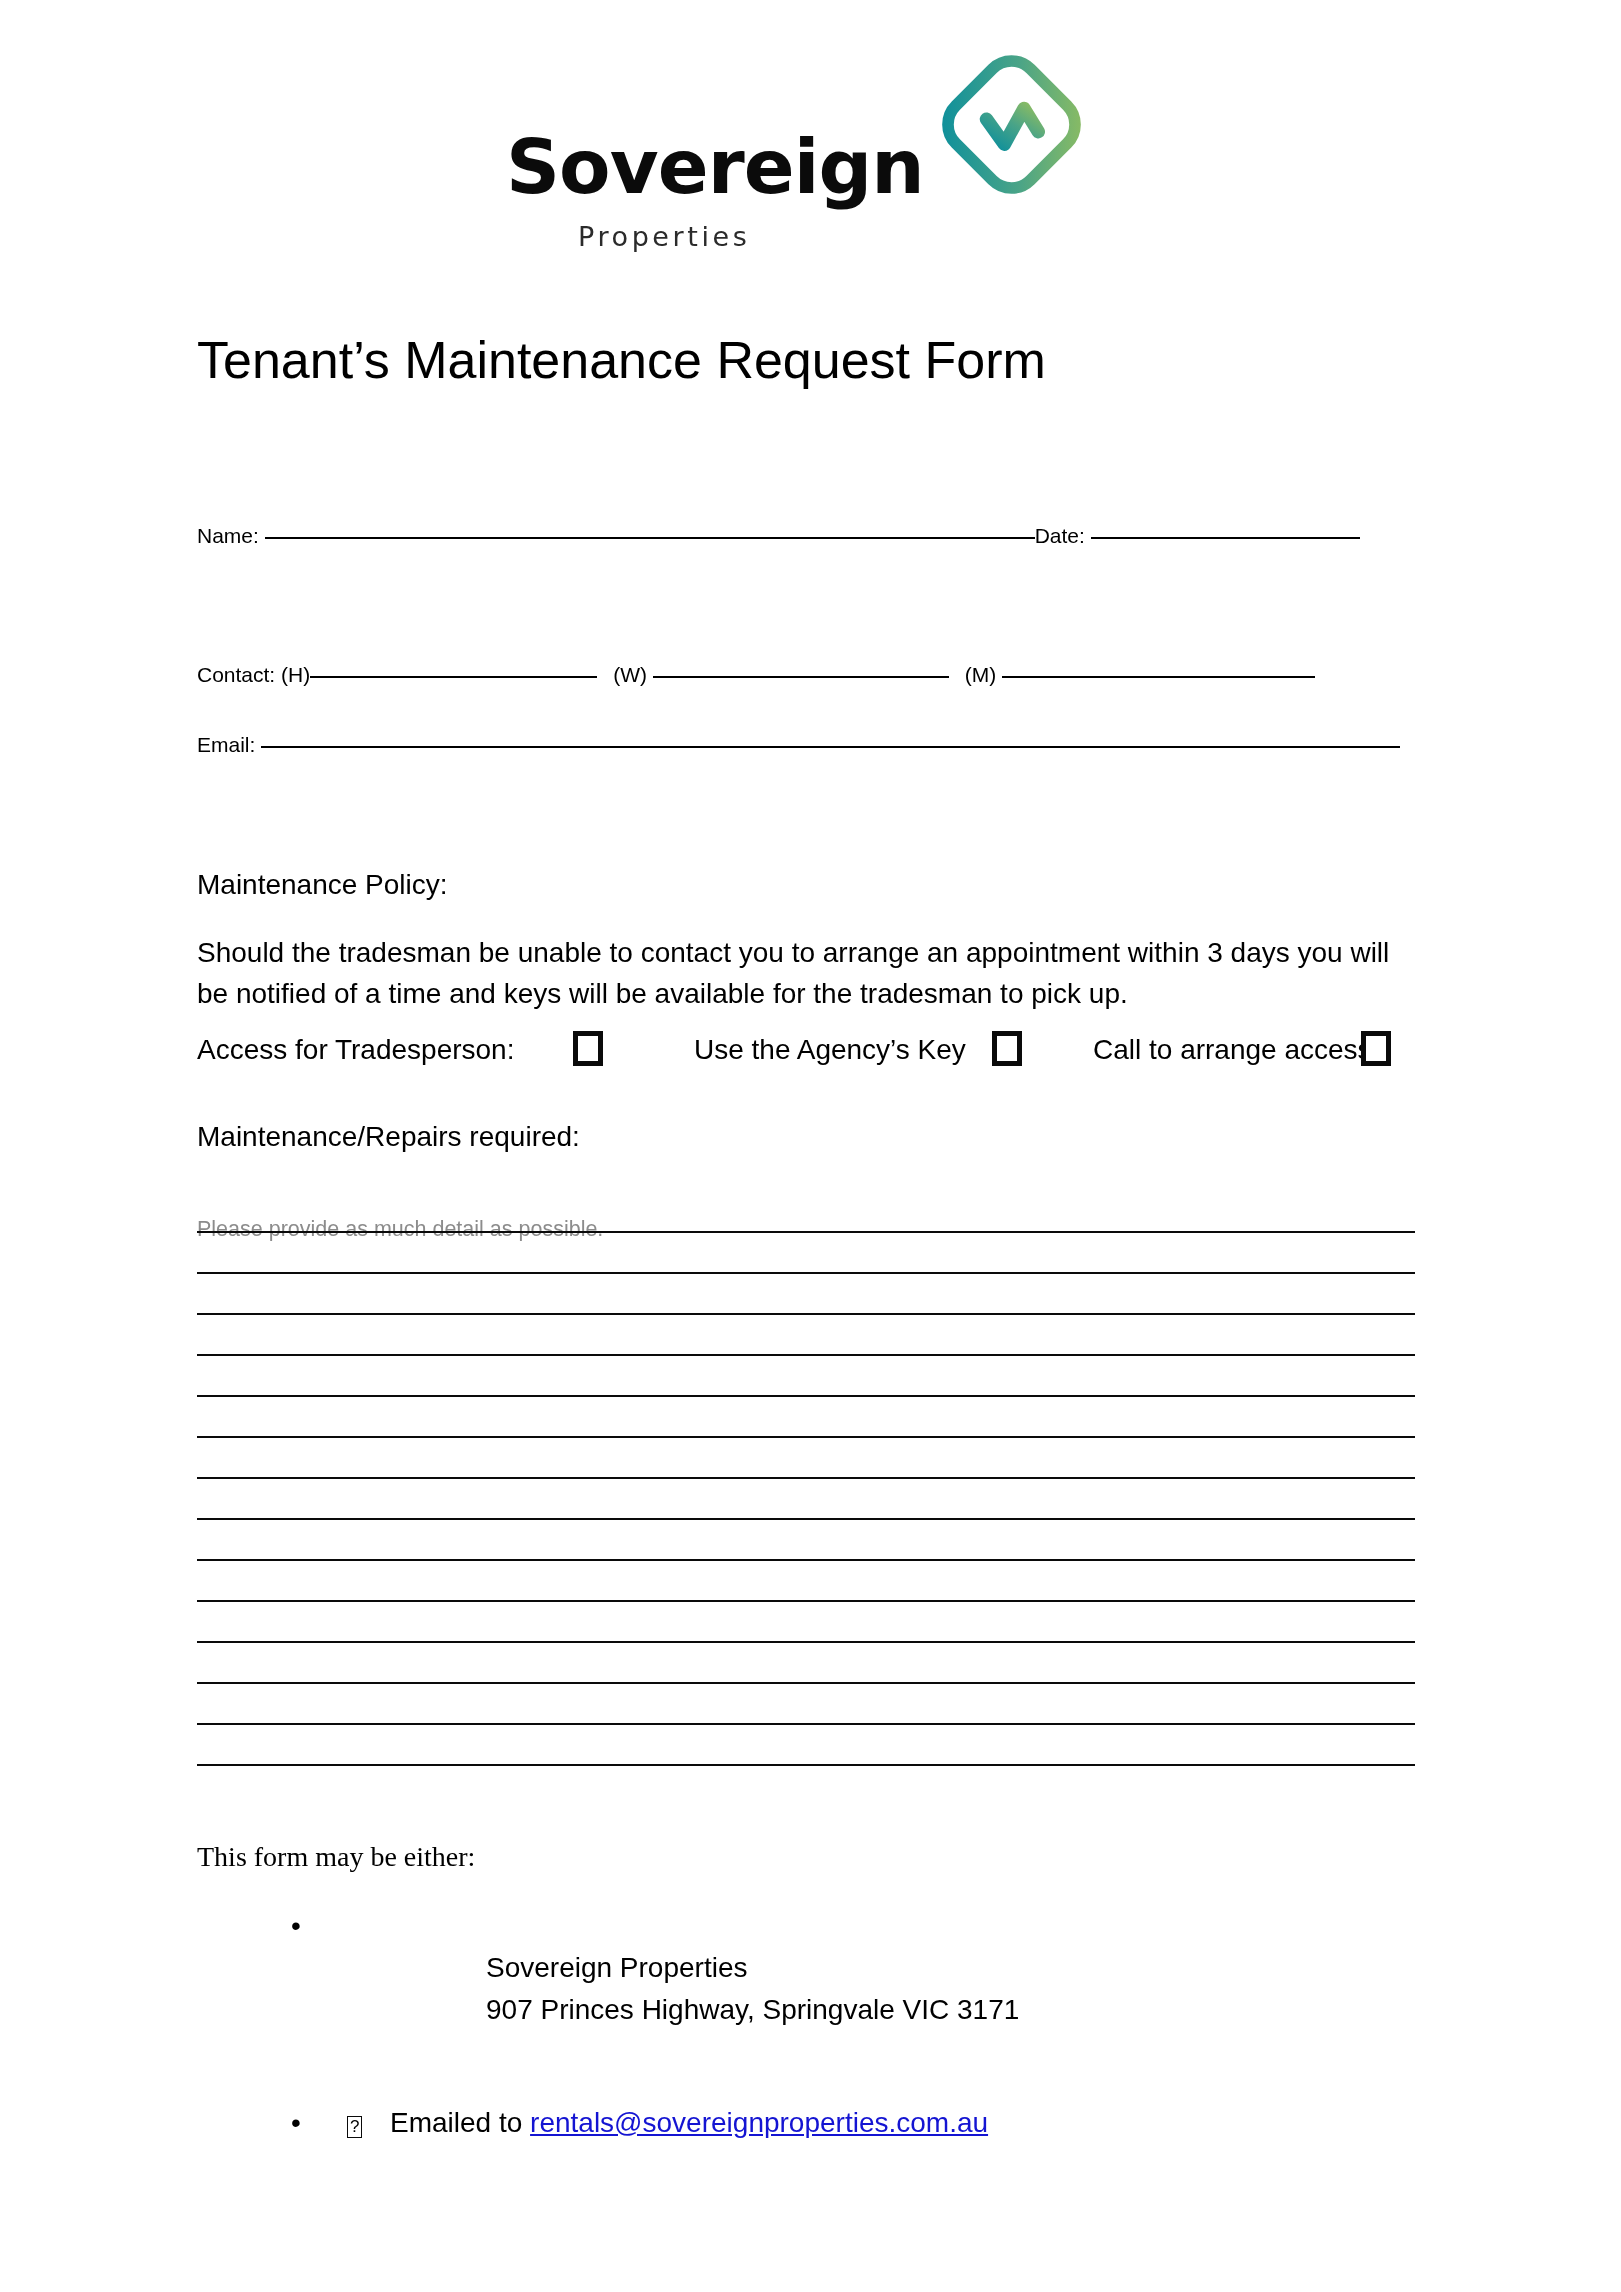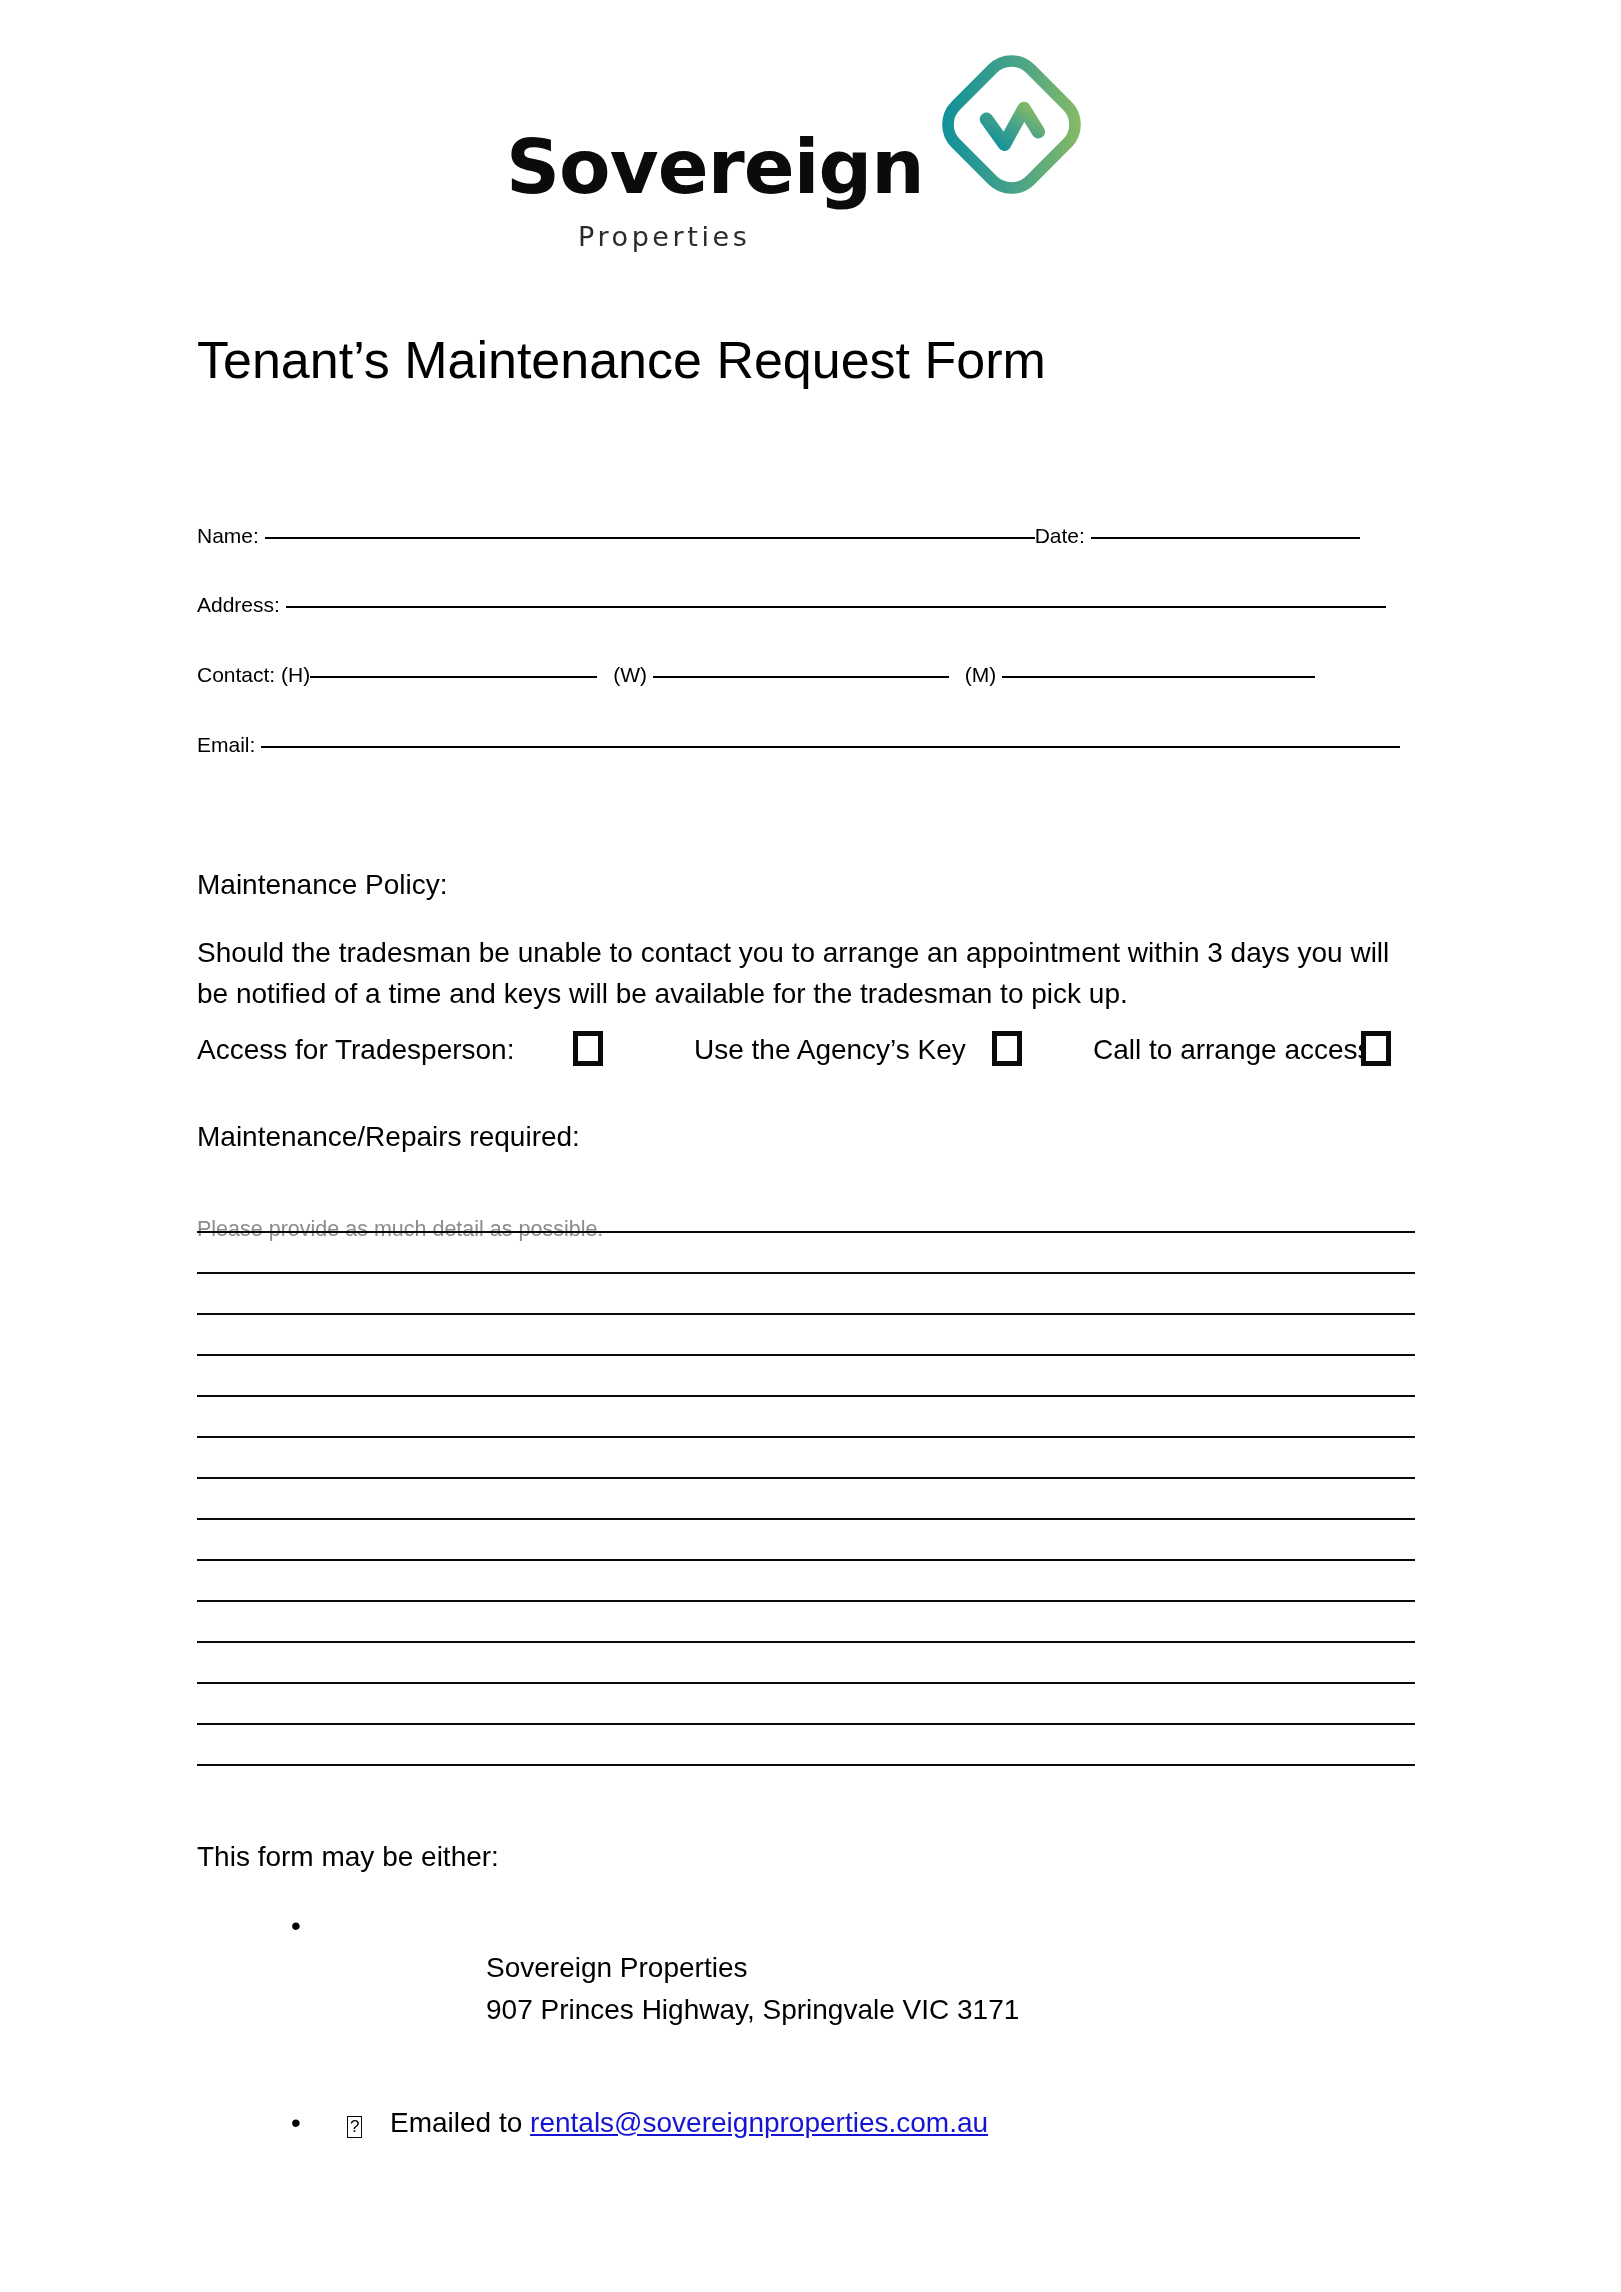--- a/index.html
+++ b/index.html
@@ -157,20 +157,21 @@
     margin: 0 0 39px 0;
   }
 
   
   .footer-lead {
     position: absolute;
     left: 197px;
     top: 1823px;
     font-size: 28px;
     line-height: 34px;
+    font-family: Liberation Serif, serif;
   }
   .bullet-block { position: absolute; font-size: 28px; line-height: 41px; }
   .bullet-dot {
     position: absolute;
     left: 0;
     top: 0;
     font-size: 28px;
     line-height: 41px;
   }
   .bullet-text { position: absolute; white-space: nowrap; }
@@ -217,24 +218,20 @@
 
   <div class="doc-title">Tenant’s Maintenance Request Form</div>
 
   <div class="frow" style="top:502px;">
     <span class="lbl">Name: </span>
     <span class="rule" style="width:770px;"></span>
     <span class="lbl">Date: </span>
     <span class="rule" style="width:269px;"></span>
   </div>
 
-  <div class="frow" style="top:571px;">
-    <span class="lbl">Address: </span>
-    <span class="rule" style="width:1100px;"></span>
-  </div>
 
   <div class="frow" style="top:641px;">
     <span class="lbl">Contact: (H)</span>
     <span class="rule" style="width:287px;"></span>
     <span class="lbl" style="padding-left:16px;">(W) </span>
     <span class="rule" style="width:296px;"></span>
     <span class="lbl" style="padding-left:16px;">(M) </span>
     <span class="rule" style="width:313px;"></span>
   </div>
 

